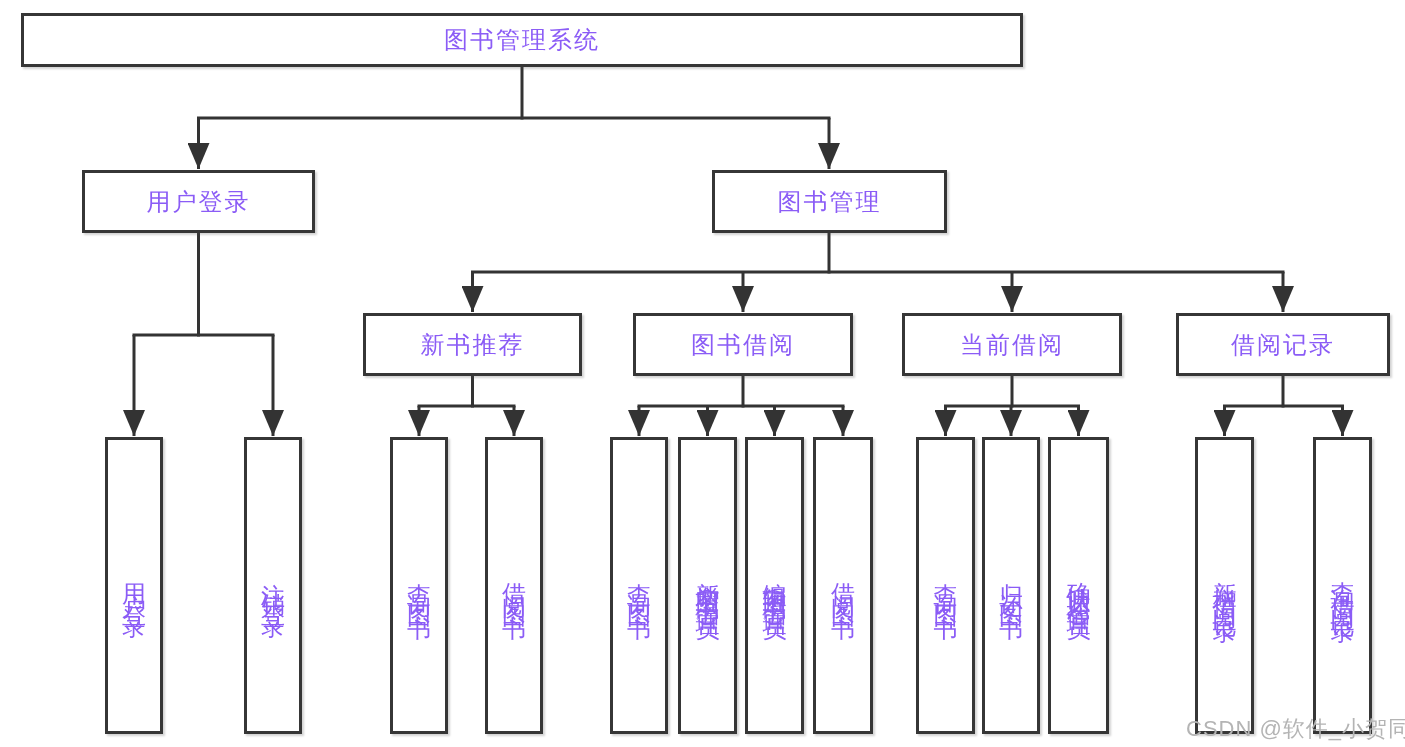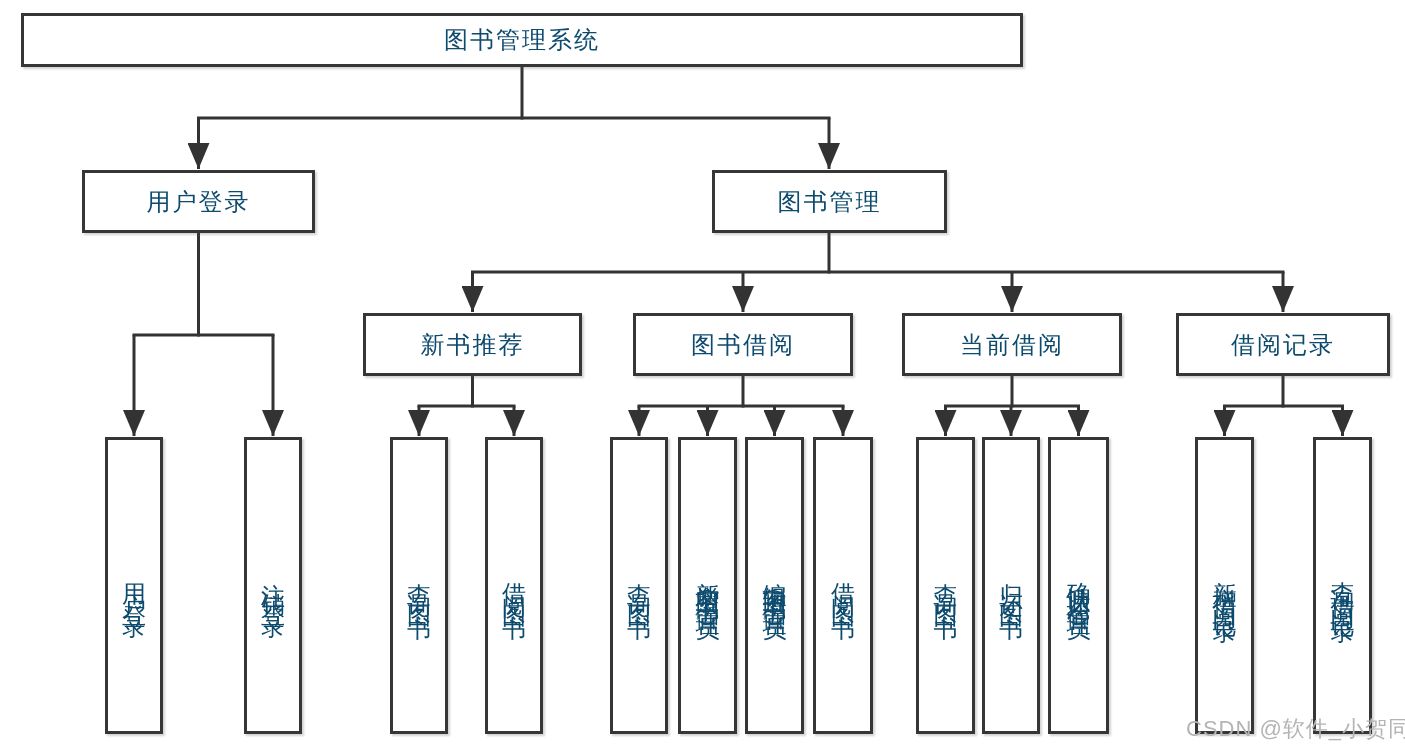--- a/index.html
+++ b/index.html
@@ -11,21 +11,21 @@
     overflow:hidden;
   }
   #wires{position:absolute;left:0;top:0;width:1405px;height:747px;}
   .node{
     position:absolute;
     box-sizing:border-box;
     background:#ffffff;
     border:3px solid #363636;
     box-shadow:2px 2px 2px rgba(80,80,80,0.25);
     display:flex;align-items:center;justify-content:center;
-    color:#0c4a6e;
+    color:#8b5cf6;
   }
   .hlabel{
     font-size:24px;
     letter-spacing:2px;
     line-height:1;
     white-space:nowrap;
   }
   .vnode{
     writing-mode:vertical-rl;
     text-orientation:mixed;

